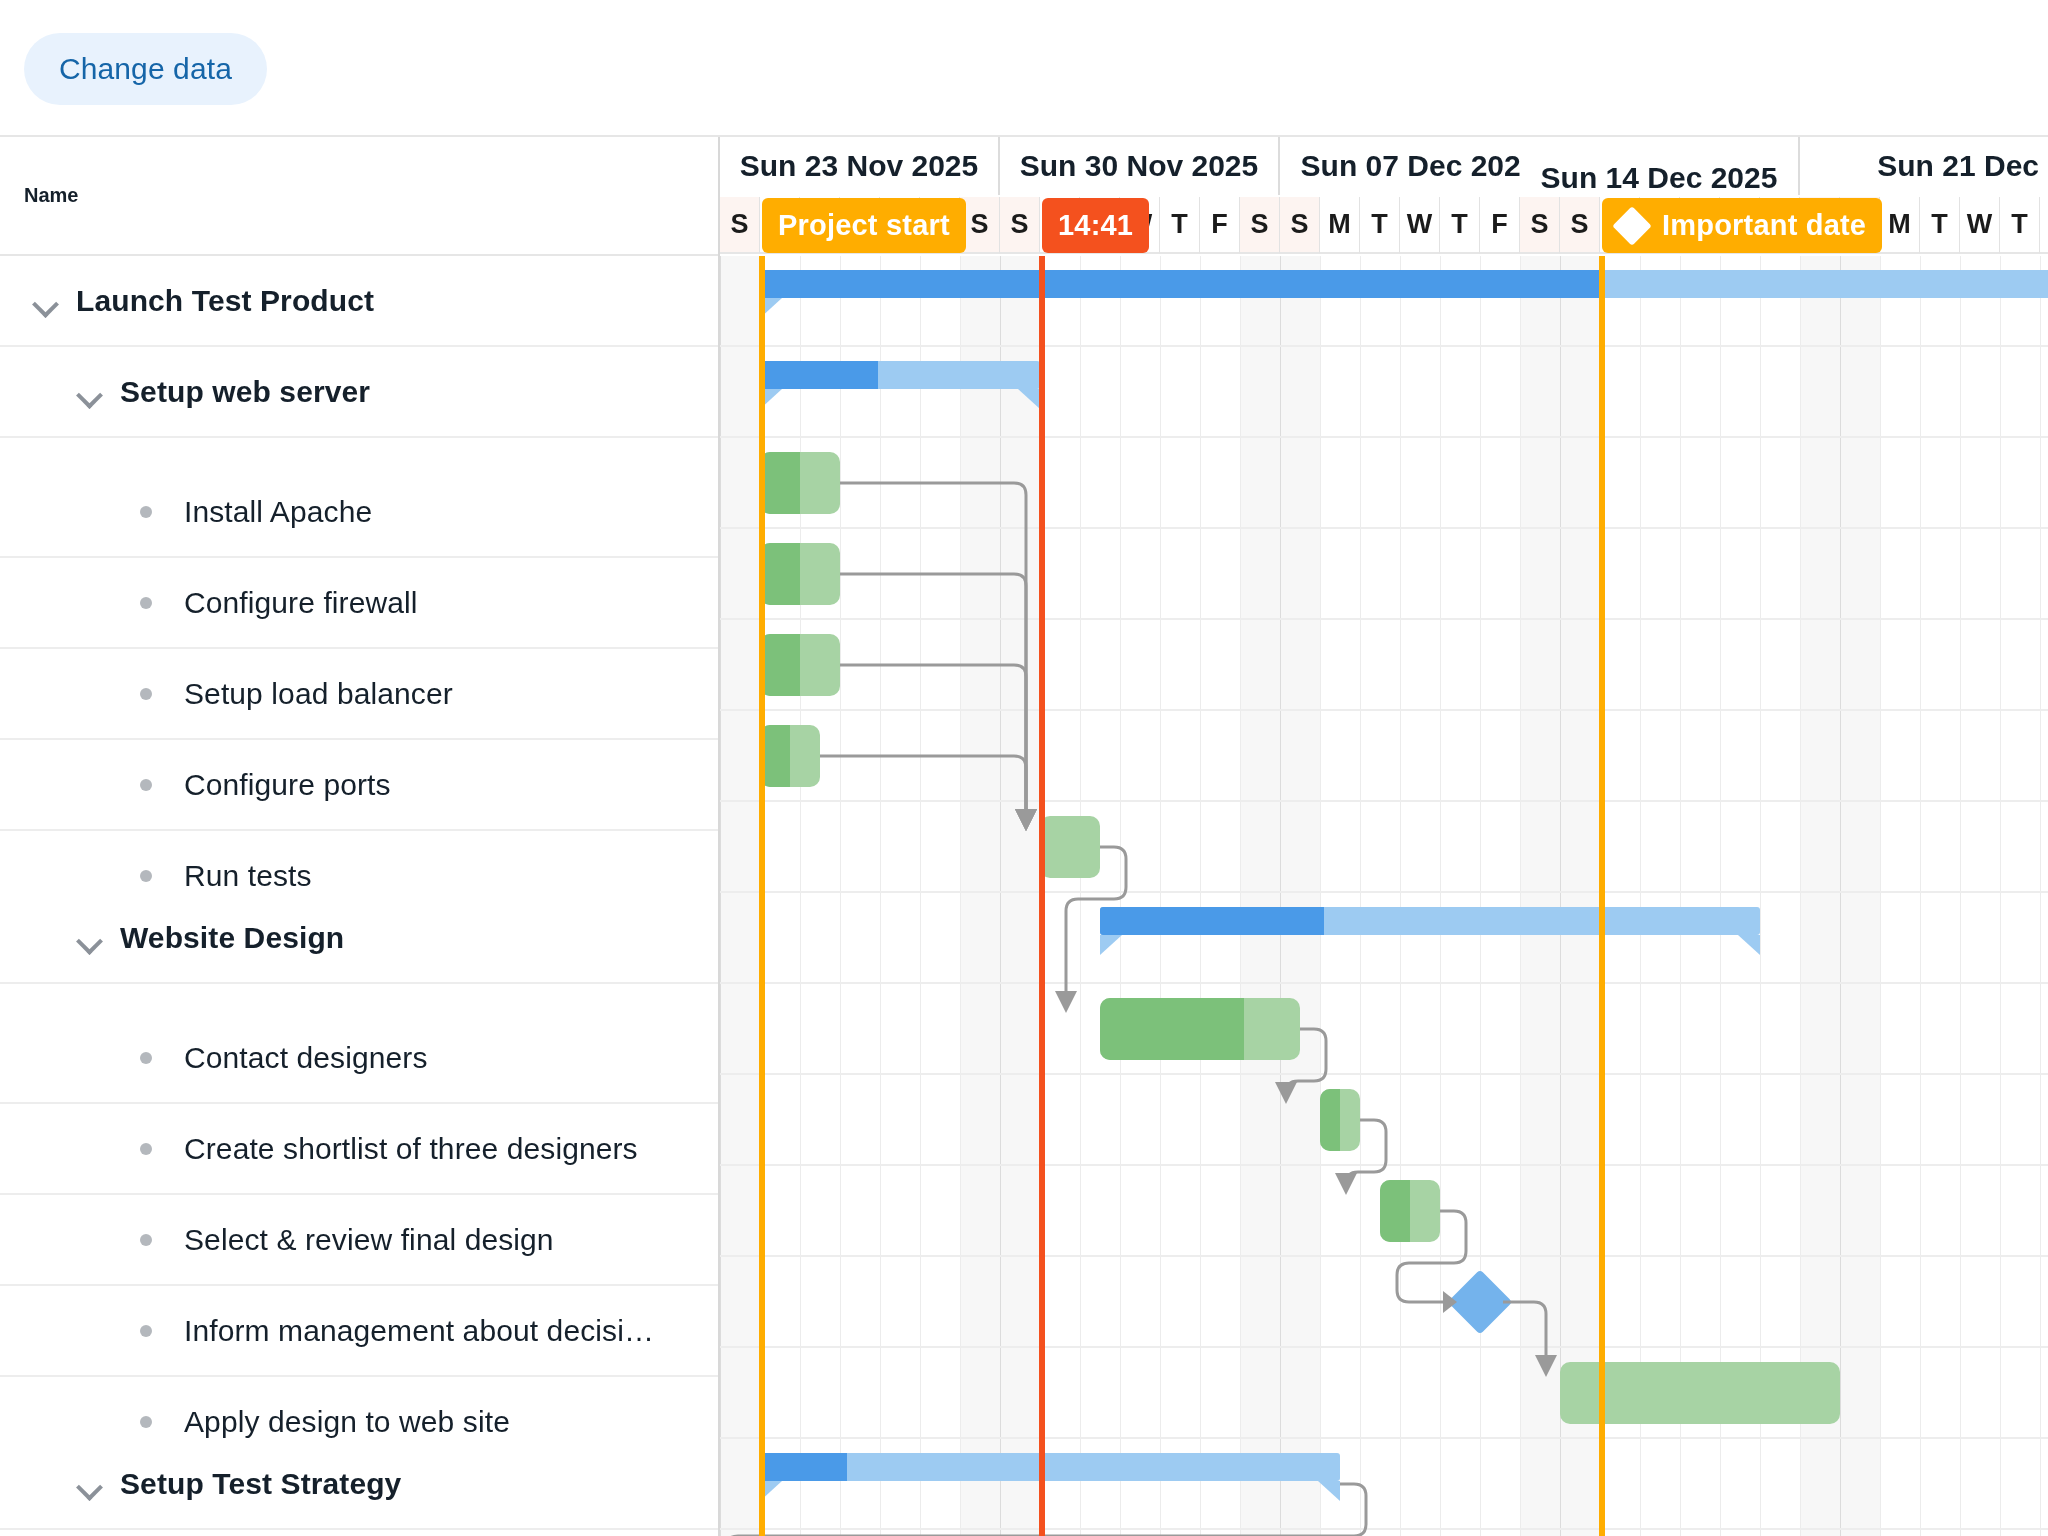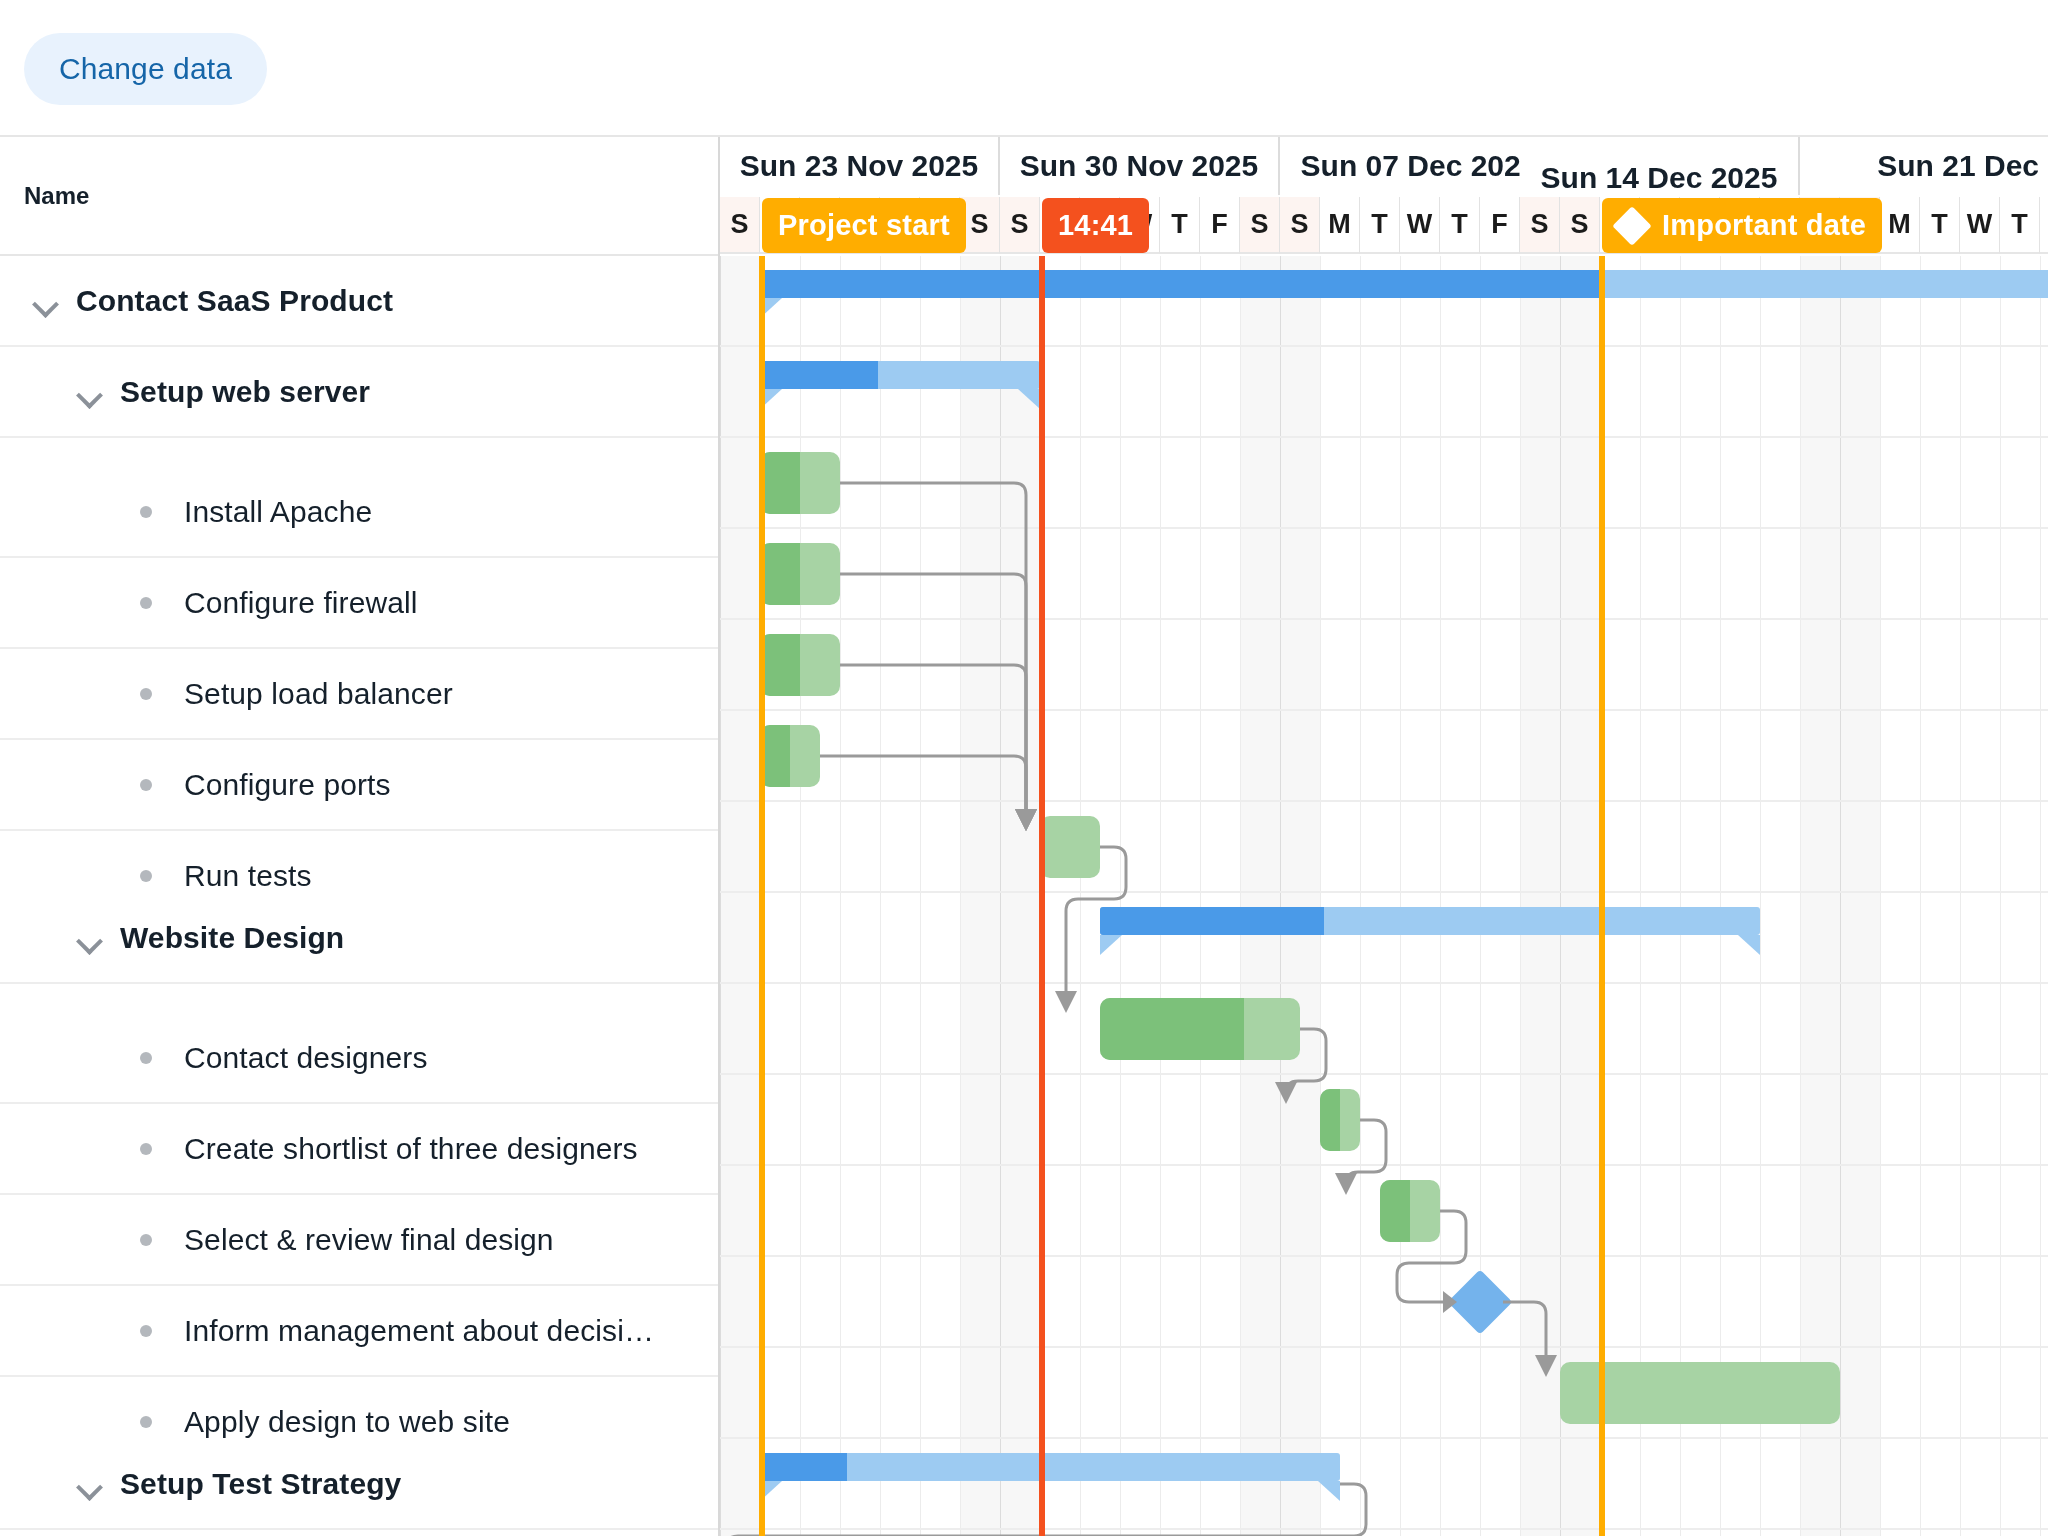--- a/index.html
+++ b/index.html
@@ -23,21 +23,21 @@
 
   
   .hdr-rule{position:absolute;left:0;width:2048px;height:2px;background:#e6e6e6;}
 
   
   #name-pane{position:absolute;left:0;top:137px;width:720px;height:1399px;background:#fff;
              border-right:2px solid #d8d8d8;box-sizing:border-box;overflow:hidden;}
   #name-header{position:absolute;left:0;top:0;width:718px;height:119px;
                display:flex;align-items:center;padding-left:24px;box-sizing:border-box;
                border-bottom:2px solid #e6e6e6;background:#fff;}
-  #name-header-label{font-size:24px;font-weight:600;color:#15202b;}
+  #name-header-label{font-size:20px;font-weight:600;color:#15202b;}
   .name-row{position:absolute;left:0;width:718px;box-sizing:border-box;
             border-bottom:2px solid #ededed;display:flex;align-items:center;background:#fff;}
   .name-row.lvl0{padding-left:30px;}
   .name-row.lvl1{padding-left:74px;}
   .name-row.lvl2{padding-left:140px;margin-top:29px;}
   .chev{width:32px;height:32px;margin-right:14px;flex:0 0 auto;position:relative;}
   .chev::before{content:"";position:absolute;left:6px;top:10px;width:15px;height:15px;
     border-right:4px solid #8b9199;border-bottom:4px solid #8b9199;transform:rotate(45deg);}
   .bulletdot{width:12px;height:12px;border-radius:50%;background:#b4b8bd;margin-right:32px;flex:0 0 auto;}
   .nm{font-size:30px;white-space:nowrap;overflow:hidden;text-overflow:ellipsis;letter-spacing:.1px;}
@@ -107,21 +107,21 @@
   </div>
   <div class="hdr-rule" style="top:135px"></div>
 
   <div id="name-pane">
     <div id="name-header">
       <span id="name-header-label">Name</span>
     </div>
     <div id="name-rows">
         <div class="name-row lvl0" style="top: 119px; height: 91px;">
           <div class="chev"></div>
-          <div class="nm bold">Contact SaaS Product</div>
+          <div class="nm bold">Launch Test Product</div>
         </div>
         <div class="name-row lvl1" style="top: 210px; height: 91px;">
           <div class="chev"></div>
           <div class="nm bold">Setup web server</div>
         </div>
         <div class="name-row lvl2" style="top: 301px; height: 91px;">
           <div class="bulletdot"></div>
           <div class="nm">Install Apache</div>
         </div>
         <div class="name-row lvl2" style="top: 392px; height: 91px;">

